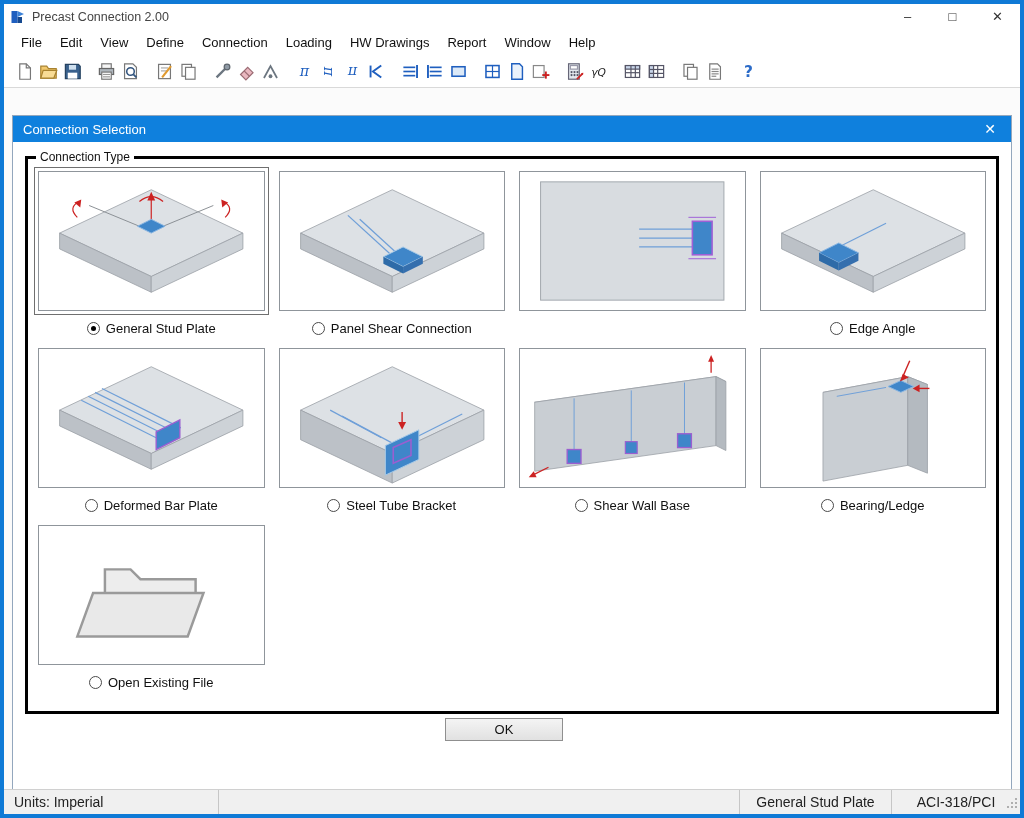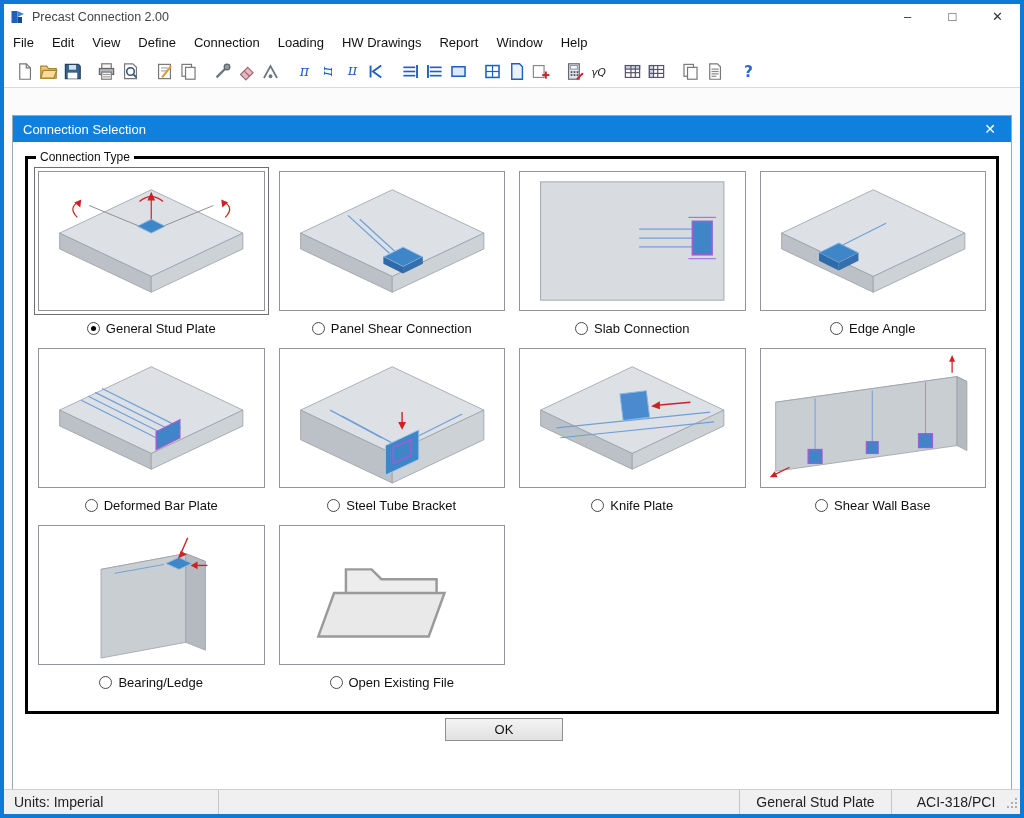--- a/index.html
+++ b/index.html
@@ -8,21 +8,21 @@
        background:#fff;cursor:default;}
   .win{position:absolute;left:0;top:0;width:1024px;height:818px;border:4px solid #0f7ad6;
        box-sizing:border-box;display:flex;flex-direction:column;background:#f0abfc;}
   
   .titlebar{height:25px;flex:0 0 auto;display:flex;align-items:center;padding-left:6px;background:#fff;}
   .app-icon{display:flex;align-items:center;}
   .title-text{margin-left:6px;font-size:12.5px;color:#444;}
   .win-controls{margin-left:auto;display:flex;height:100%;}
   .win-btn{width:45px;display:flex;align-items:center;justify-content:center;font-size:13px;color:#333;}
   
-  .menubar{height:27px;flex:0 0 auto;display:flex;align-items:center;background:#fff;}
+  .menubar{height:27px;flex:0 0 auto;display:flex;align-items:center;padding-left:8px;background:#fff;}
   .menu-item{padding:4px 9px;white-space:nowrap;color:#111;}
   
   .toolbar{height:31px;flex:0 0 auto;display:flex;align-items:center;padding-left:8px;
            border-bottom:1px solid #d9d9d9;background:#fff;}
   .tbtn{width:24px;height:24px;display:flex;align-items:center;justify-content:center;}
   .tbtn.gap{margin-right:10px;}
   .tbtn svg{display:block;}
   
   .main{flex:1;position:relative;background:#fbfbfb;padding-left:40px;}
   
@@ -338,24 +338,20 @@
                   <svg viewBox="0 0 222 140" width="100%" height="100%" preserveAspectRatio="xMidYMid meet">
     <rect x="18" y="10" width="186" height="120" fill="#d8dce0" stroke="#a2a8ad"></rect>
     <line x1="118" y1="58" x2="172" y2="58" stroke="#6f9fd8" stroke-width="1.2"></line>
     <line x1="118" y1="67" x2="172" y2="67" stroke="#6f9fd8" stroke-width="1.2"></line>
     <line x1="118" y1="76" x2="172" y2="76" stroke="#6f9fd8" stroke-width="1.2"></line>
     <rect x="172" y="50" width="20" height="34" fill="#3f86c9" stroke="#a05fd6" stroke-width="1.6"></rect>
     <line x1="168" y1="46" x2="196" y2="46" stroke="#a05fd6"></line>
     <line x1="168" y1="88" x2="196" y2="88" stroke="#a05fd6"></line>
                   </svg>
                 </div>
-              <div class="radio-row">
-                <span class="radio"></span>
-                <span class="rlabel">Slab Connection</span>
-              </div>
             </div>
 
 
             <div class="tile">
               <div class="imgbox">
                   <svg viewBox="0 0 222 140" width="100%" height="100%" preserveAspectRatio="xMidYMid meet">
                     <polygon points="18,62 111,18 204,62 111,106" fill="#dde1e5" stroke="#9aa0a6" stroke-width="0.8"></polygon>
   <polygon points="18,62 111,106 111,122 18,78" fill="#bcc1c7" stroke="#9aa0a6" stroke-width="0.8"></polygon>
   <polygon points="111,106 204,62 204,78 111,122" fill="#cdd2d7" stroke="#9aa0a6" stroke-width="0.8"></polygon>
     <line x1="80" y1="74" x2="124" y2="52" stroke="#6f9fd8" stroke-width="1.2"></line>
@@ -403,38 +399,20 @@
     <line x1="121" y1="64" x2="121" y2="76" stroke="#cc2222" stroke-width="1.4"></line>
     <polygon points="121,82 117,74 125,74" fill="#cc2222"></polygon>
                   </svg>
                 </div>
               <div class="radio-row">
                 <span class="radio"></span>
                 <span class="rlabel">Steel Tube Bracket</span>
               </div>
             </div>
 
-            <div class="tile">
-              <div class="imgbox">
-                  <svg viewBox="0 0 222 140" width="100%" height="100%" preserveAspectRatio="xMidYMid meet">
-                    <polygon points="18,62 111,18 204,62 111,106" fill="#dde1e5" stroke="#9aa0a6" stroke-width="0.8"></polygon>
-  <polygon points="18,62 111,106 111,122 18,78" fill="#bcc1c7" stroke="#9aa0a6" stroke-width="0.8"></polygon>
-  <polygon points="111,106 204,62 204,78 111,122" fill="#cdd2d7" stroke="#9aa0a6" stroke-width="0.8"></polygon>
-    <line x1="34" y1="80" x2="190" y2="64" stroke="#6f9fd8" stroke-width="1.2"></line>
-    <line x1="38" y1="90" x2="194" y2="74" stroke="#6f9fd8" stroke-width="1.2"></line>
-    <rect x="100" y="44" width="27" height="27" fill="#4a8bd0" stroke="#8ab6e2" transform="rotate(-7 113 57)"></rect>
-    <line x1="170" y1="54" x2="136" y2="57" stroke="#cc2222" stroke-width="1.5"></line>
-    <polygon points="130,58 139,53 139,61" fill="#cc2222"></polygon>
-                  </svg>
-                </div>
-              <div class="radio-row">
-                <span class="radio"></span>
-                <span class="rlabel">Knife Plate</span>
-              </div>
-            </div>
 
             <div class="tile">
               <div class="imgbox">
                   <svg viewBox="0 0 222 140" width="100%" height="100%" preserveAspectRatio="xMidYMid meet">
     <polygon points="12,54 196,28 206,33 22,59" fill="#dde1e5" stroke="#9aa0a6" stroke-width="0.8"></polygon>
     <polygon points="12,54 196,28 196,98 12,124" fill="#c9ced3" stroke="#9aa0a6" stroke-width="0.8"></polygon>
     <polygon points="196,28 206,33 206,103 196,98" fill="#b4bac0" stroke="#9aa0a6" stroke-width="0.8"></polygon>
     <line x1="52" y1="104" x2="52" y2="50" stroke="#6f9fd8"></line>
     <line x1="110" y1="96" x2="110" y2="42" stroke="#6f9fd8"></line>
     <line x1="164" y1="88" x2="164" y2="34" stroke="#6f9fd8"></line>

